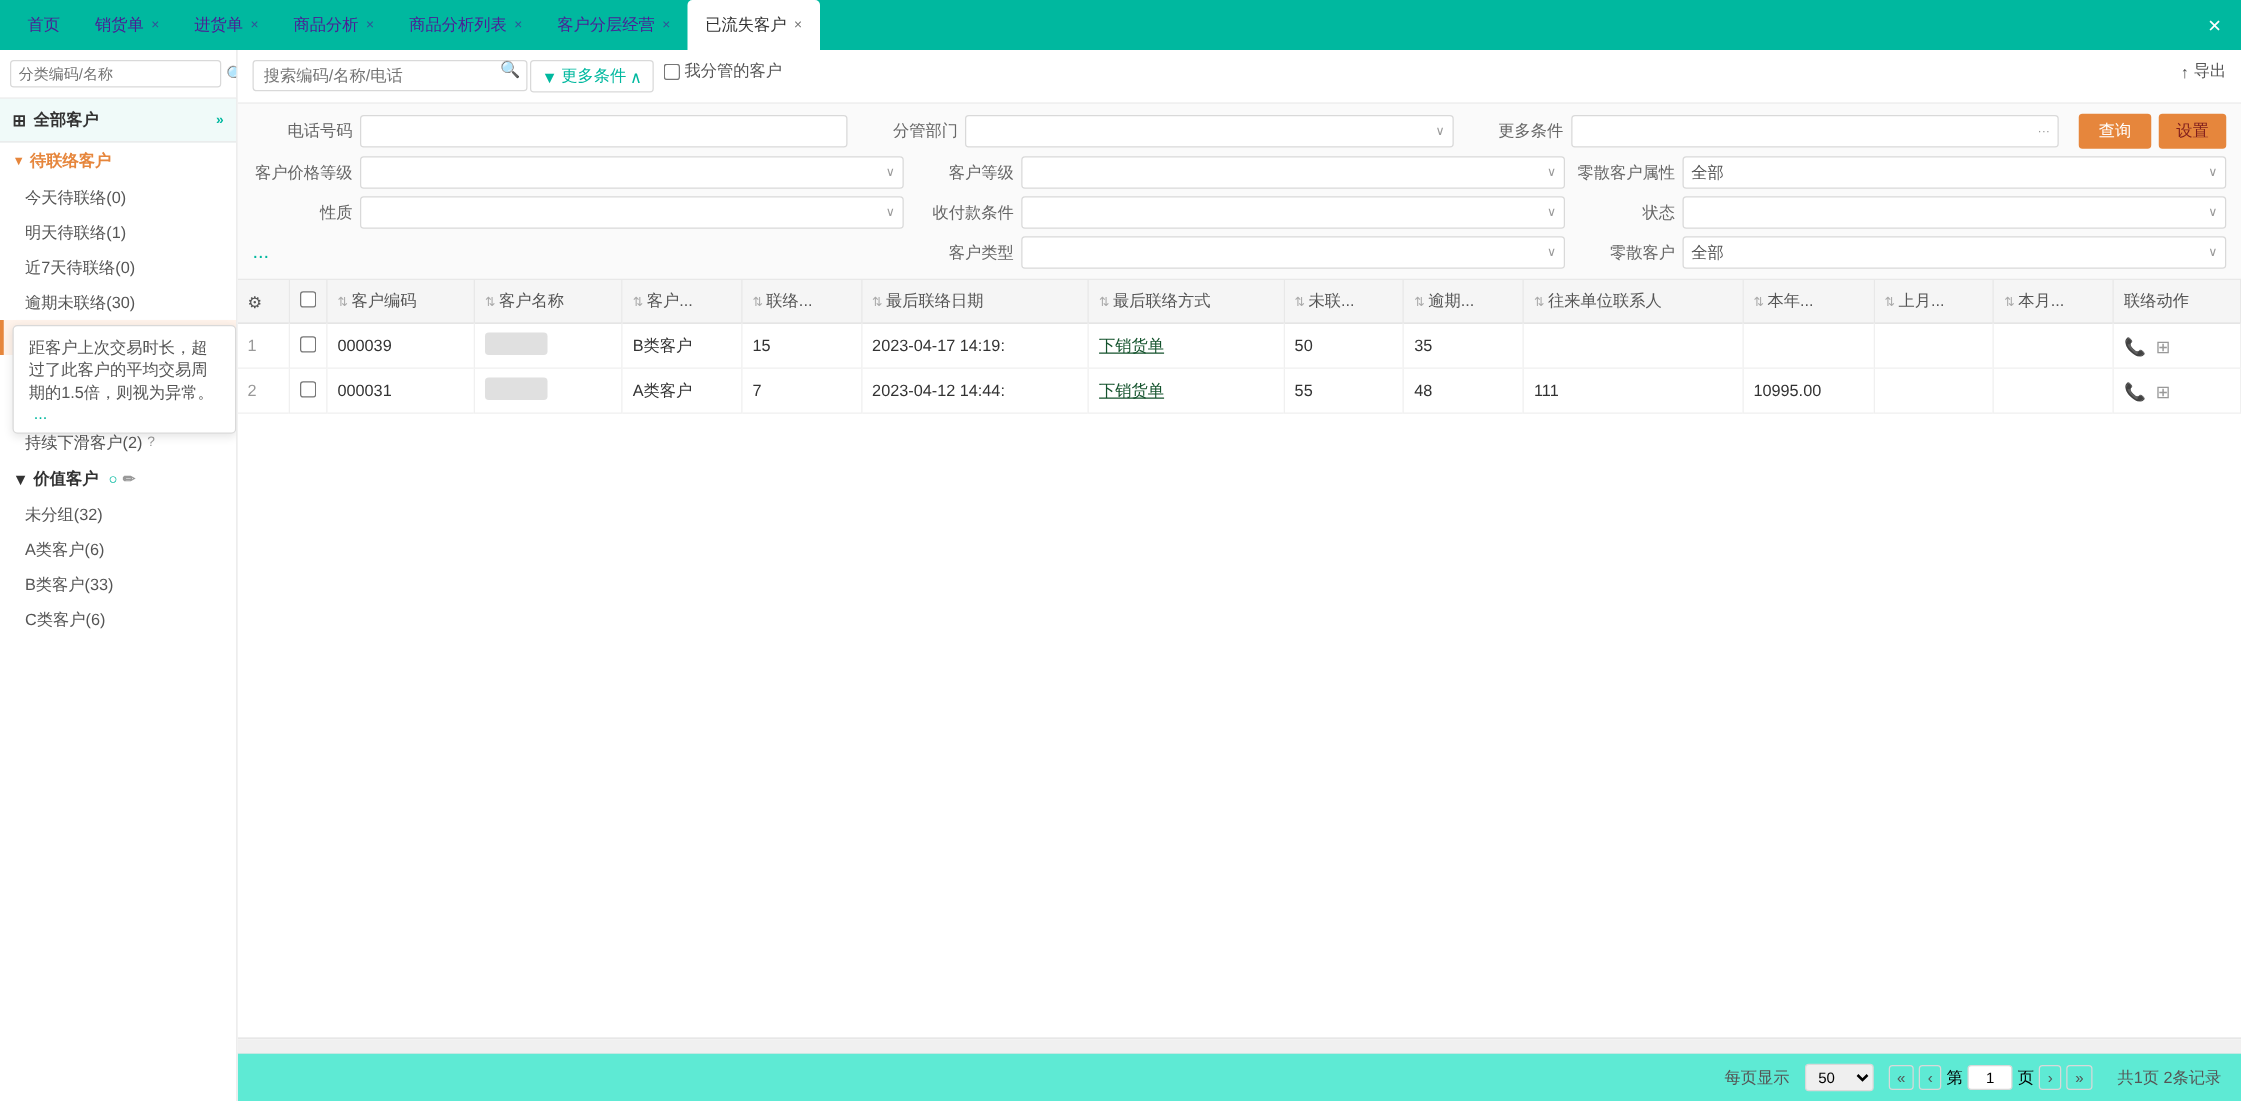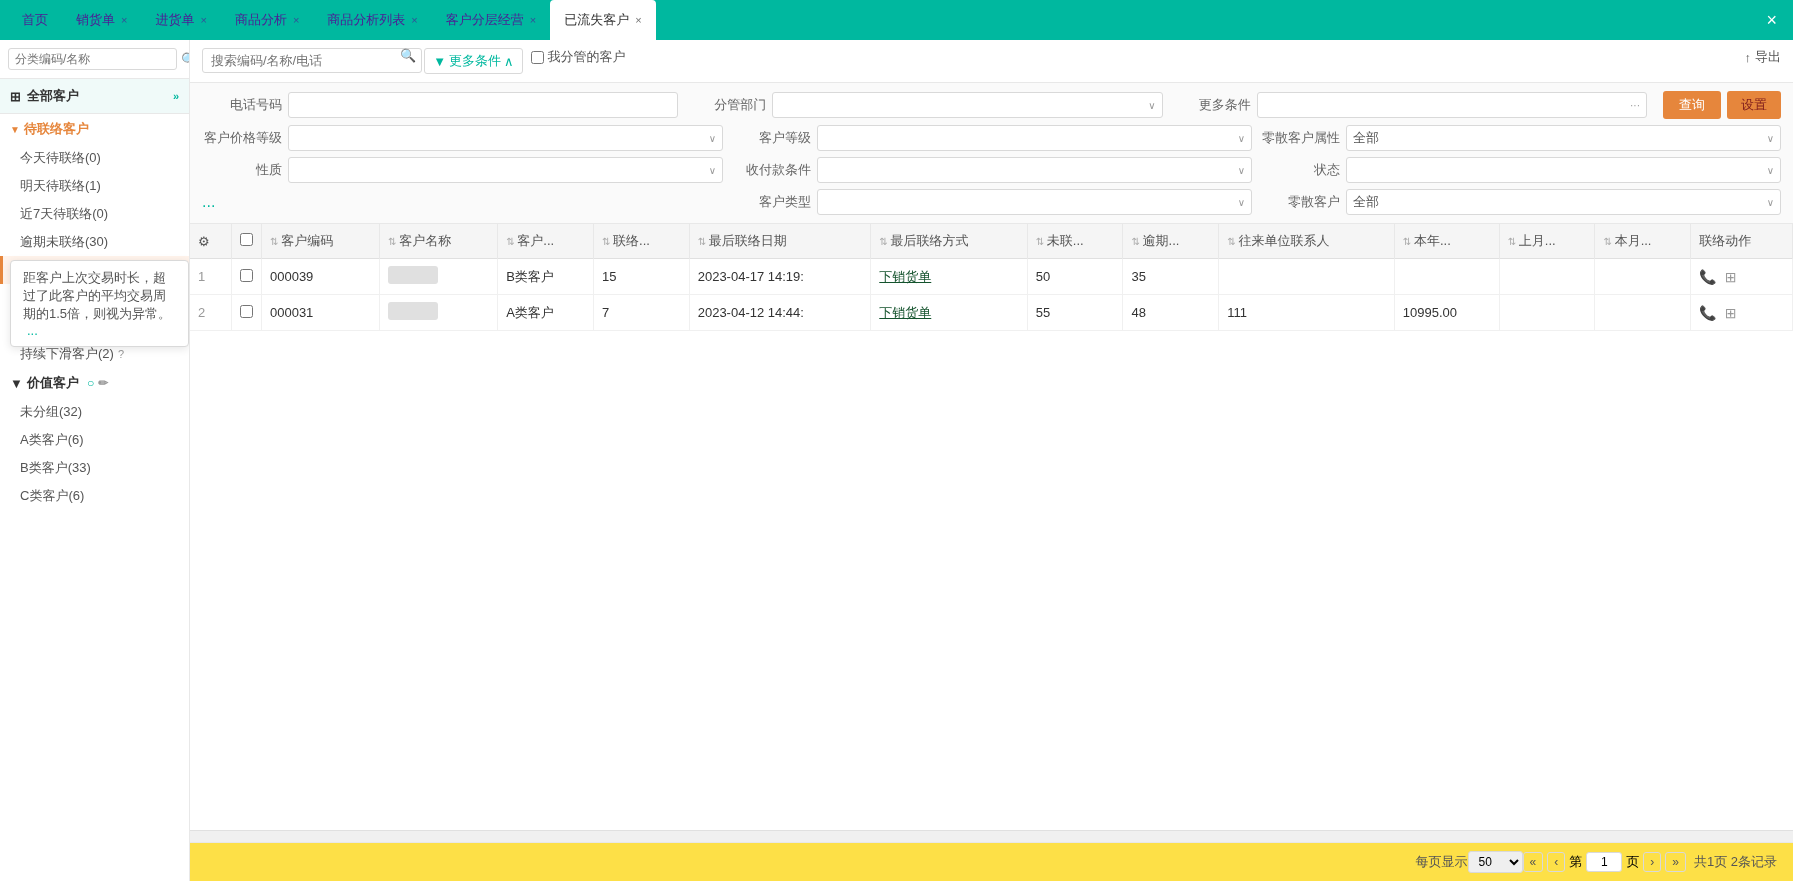--- a/index.html
+++ b/index.html
@@ -134,21 +134,21 @@
     tbody td { padding: 7px 8px; color: #333; border-right: 1px solid #f0f0f0; white-space: nowrap; }
     .link-text { color: #14532d; text-decoration: underline; cursor: pointer; }
     .action-icons { display: flex; gap: 8px; }
     .action-icon { color: #999; cursor: pointer; font-size: 14px; }
     .row-num { color: #999; }
     .checkbox-cell { width: 30px; text-align: center; }
 
     
     .footer {
       display: flex; align-items: center; justify-content: flex-end;
-      padding: 8px 16px; border-top: 1px solid #e8e8e8; background: #fde047; gap: 0;
+      padding: 8px 16px; border-top: 1px solid #e8e8e8; background: #5eead4; gap: 12px;
     }
     .footer-label { color: #555; }
     .footer-select {
       border: 1px solid #d9d9d9; border-radius: 3px; padding: 2px 6px; font-size: 12px; cursor: pointer;
     }
     .footer-nav { display: flex; align-items: center; gap: 4px; }
     .footer-nav button {
       background: none; border: 1px solid #d9d9d9; border-radius: 3px;
       padding: 2px 6px; cursor: pointer; font-size: 12px; color: #555;
     }

